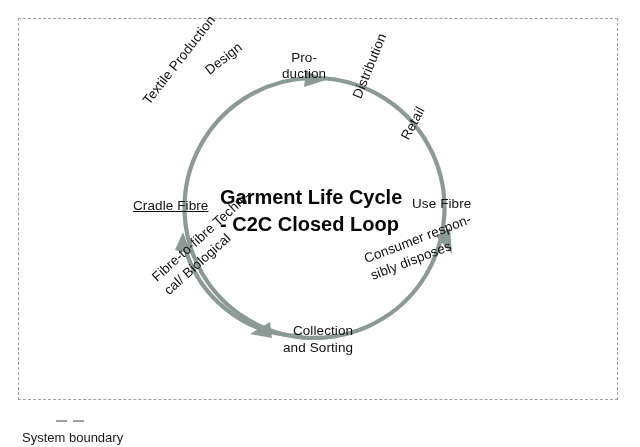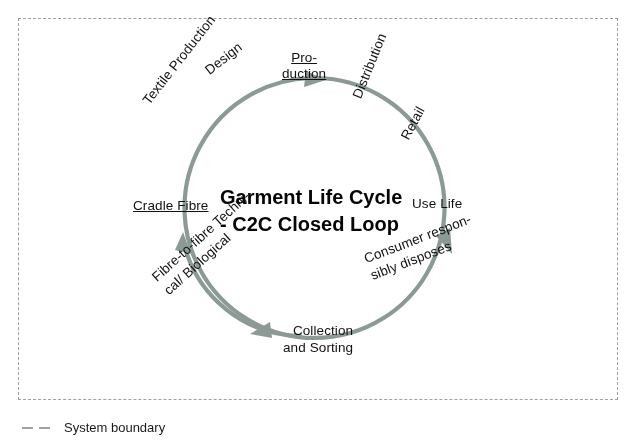--- a/index.html
+++ b/index.html
@@ -55,35 +55,36 @@
     color: #050505;
     white-space: pre-line;
   }
   #legend {
     position: absolute;
     left: 22px;
     top: 420px;
     display: flex;
     align-items: center;
     gap: 8px;
+    flex-direction: column;
   }
   #legend-dashes {
     display: block;
     width: 34px;
     height: 2px;
     background: repeating-linear-gradient(to right,
       #9aa3a0 0px, #9aa3a0 11px,
       rgba(0,0,0,0) 11px, rgba(0,0,0,0) 17px);
   }
   #legend-label {
     font-size: 13px;
     color: #1a1a1a;
   }
   
-  #lbl-production { left: 282px; top: 50px; text-align: center; text-decoration: underline; }
+  #lbl-production { left: 282px; top: 50px; text-align: center; }
   #lbl-design     { left: 207px; top: 64px; transform: rotate(-38deg); transform-origin: 0 50%; }
   #lbl-textile    { left: 146px; top: 95px; transform: rotate(-52deg); transform-origin: 0 50%; }
   #lbl-cradle     { left: 133px; top: 198px; text-decoration: underline; }
   #lbl-fibre2fib  { left: 160px; top: 268px; transform: rotate(-42deg); transform-origin: 0 50%; line-height: 1.3; }
   #lbl-collection { left: 283px; top: 322px; line-height: 1.28; text-align: right; }
   #lbl-consumer   { left: 368px; top: 250px; transform: rotate(-21deg); transform-origin: 0 50%; line-height: 1.32; }
   #lbl-usephase   { left: 412px; top: 196px; }
   #lbl-retail     { left: 405px; top: 131px; transform: rotate(-62deg); transform-origin: 0 50%; }
   #lbl-distribution { left: 357px; top: 90px; transform: rotate(-68deg); transform-origin: 0 50%; }
 </style>
@@ -125,21 +126,21 @@
 
   <div class="lbl" id="lbl-fibre2fib">Fibre-to-fibre Techni-
 cal/ Biological</div>
 
   <div class="lbl" id="lbl-collection">Collection
 and Sorting</div>
 
   <div class="lbl" id="lbl-consumer">Consumer respon-
 sibly disposes</div>
 
-  <div class="lbl" id="lbl-usephase">Use Life</div>
+  <div class="lbl" id="lbl-usephase">Use Fibre</div>
 
   <div class="lbl" id="lbl-retail">Retail</div>
 
   <div class="lbl" id="lbl-distribution">Distribution</div>
 
   <div id="legend">
     <span id="legend-dashes"></span>
     <span id="legend-label">System boundary</span>
   </div>
 

